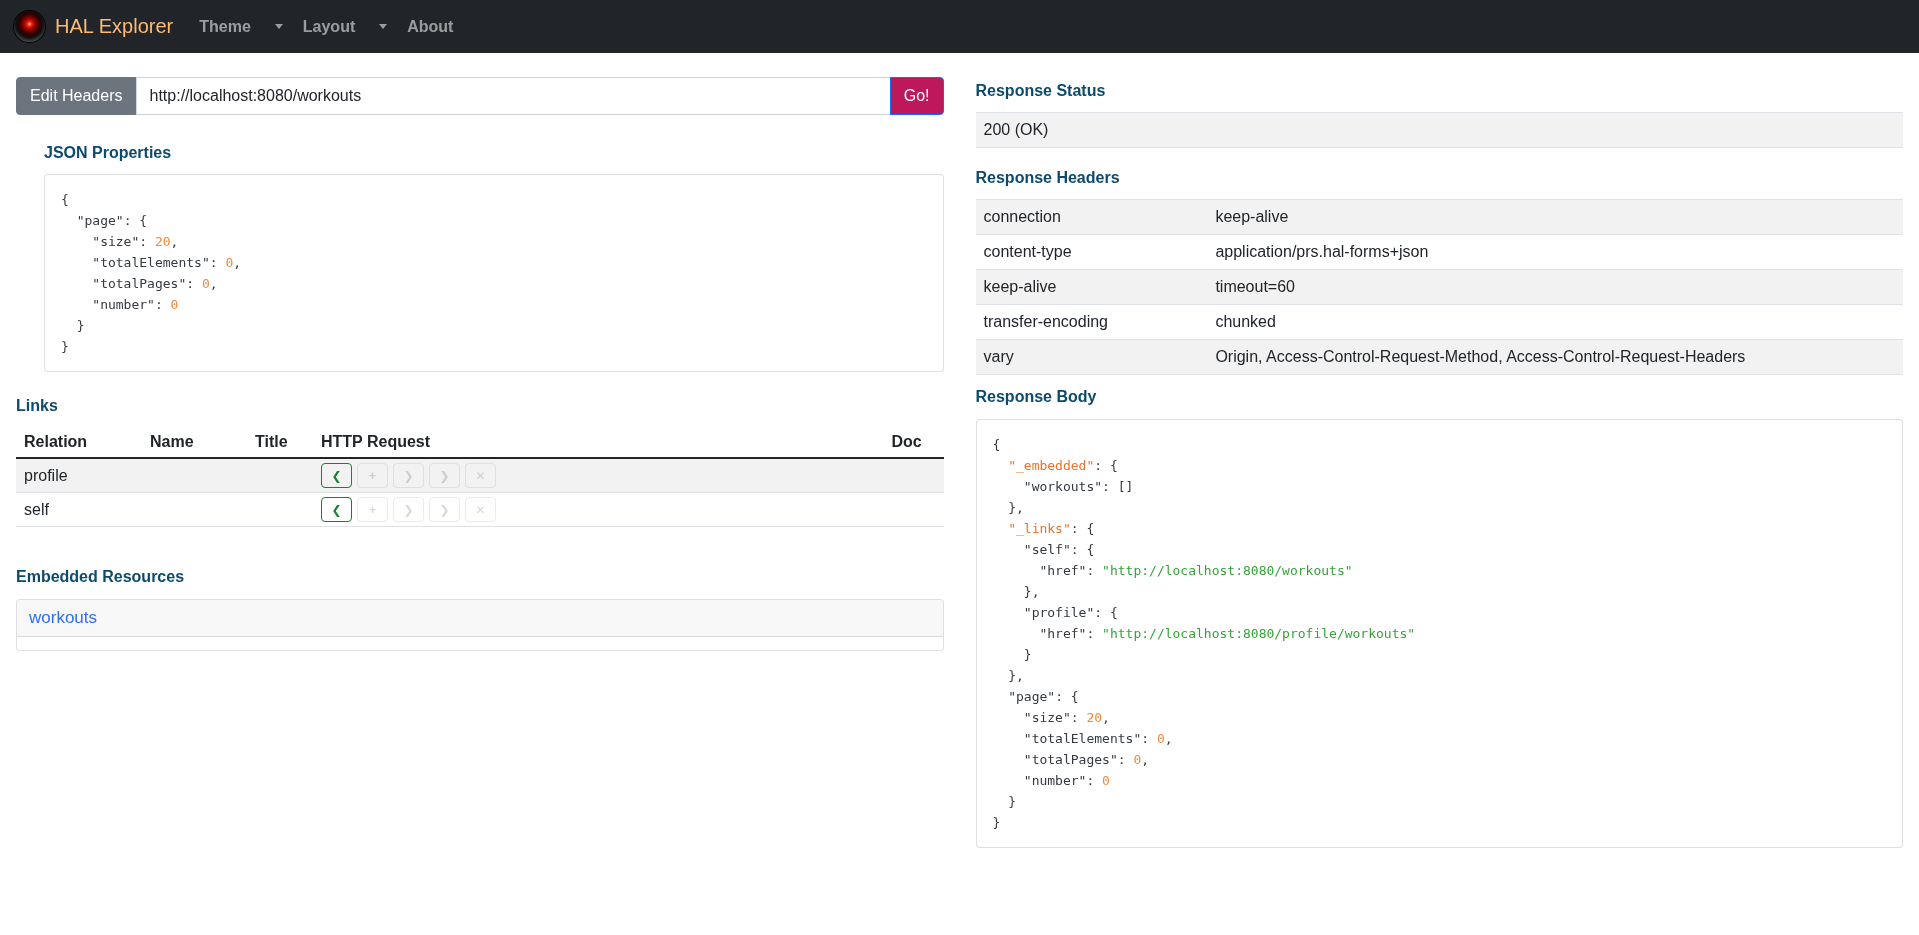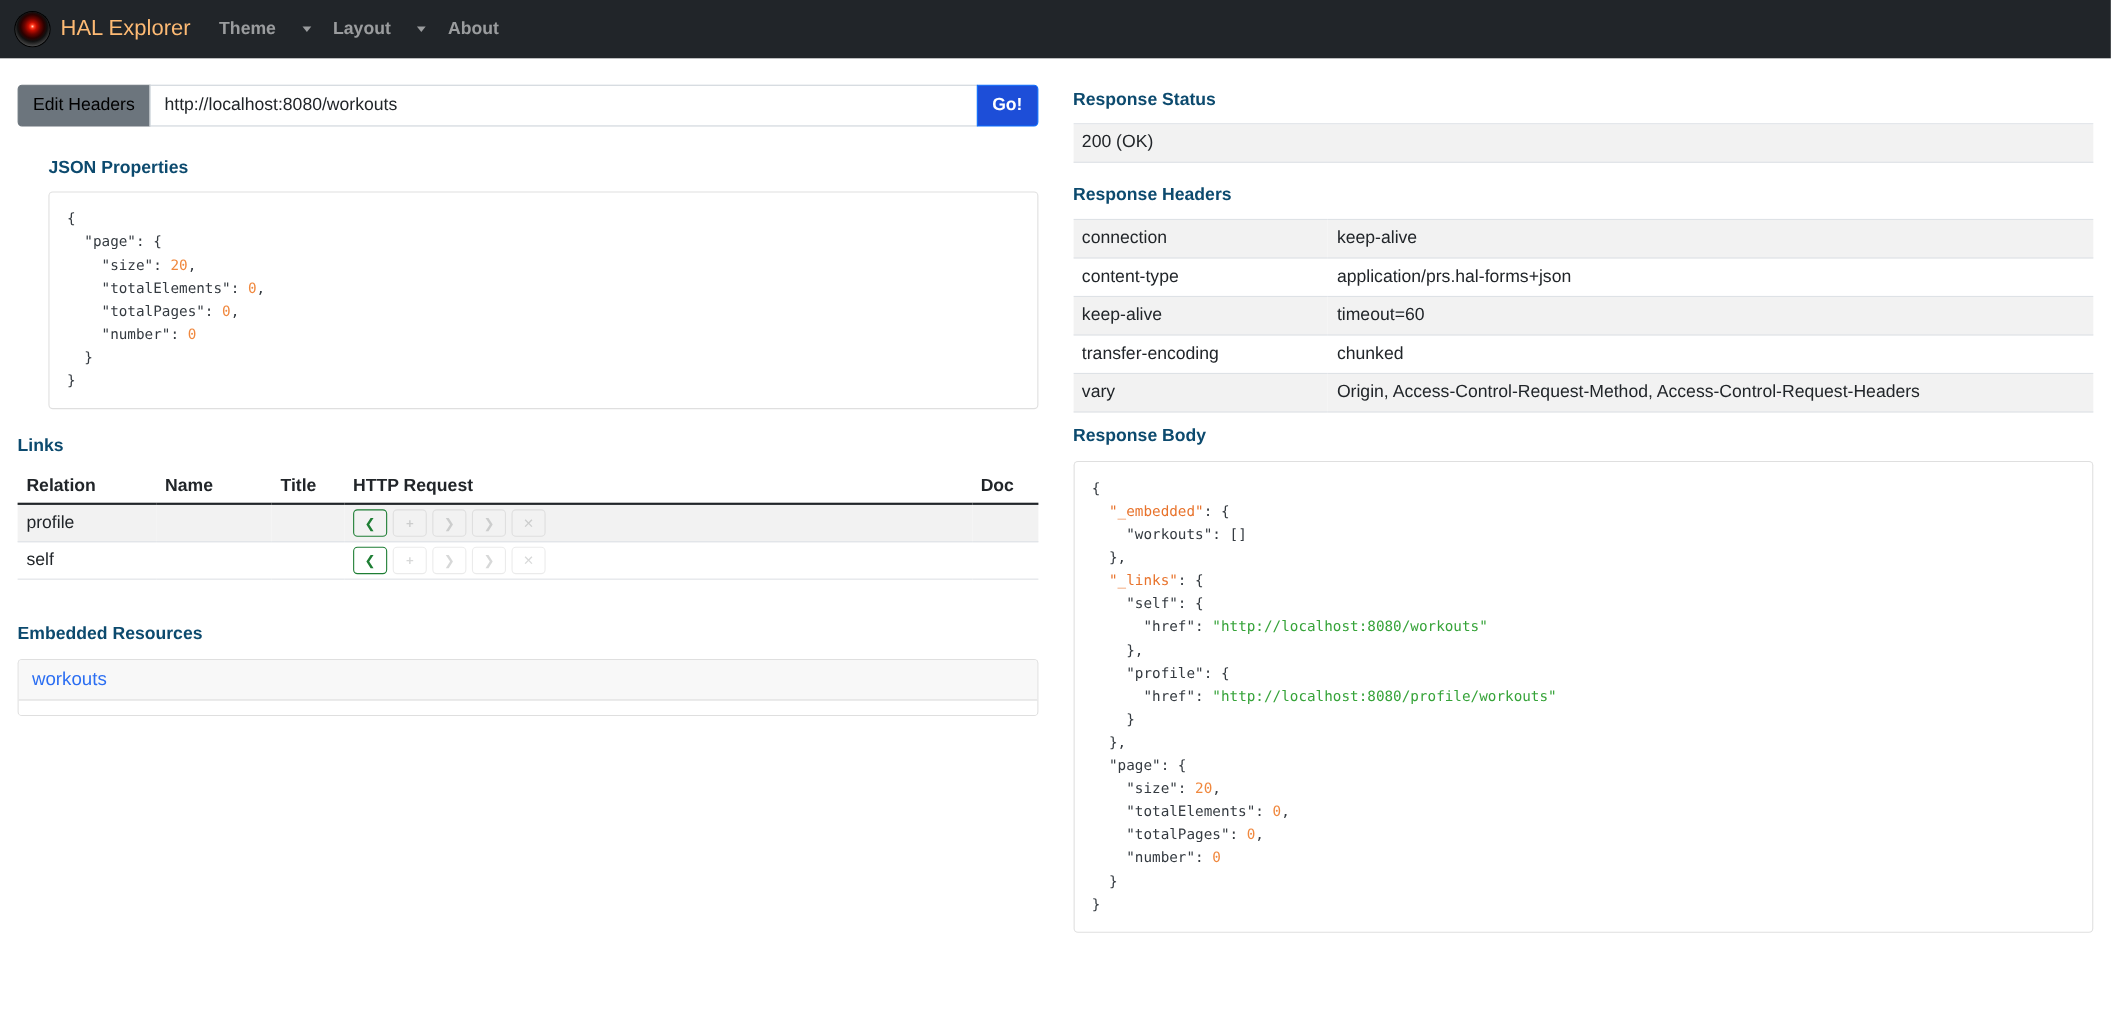--- a/index.html
+++ b/index.html
@@ -68,45 +68,44 @@
   .input-group { display: flex; height: 38px; }
   .btn {
     font-family: inherit;
     font-size: 16px;
     border: none;
     cursor: pointer;
     white-space: nowrap;
   }
   .btn-edit-headers {
     background: #6c757d;
-    color: #000000;
+    color: #ffffff;
     border: 1px solid #6c757d;
     border-radius: 4px 0 0 4px;
     padding: 0 13px;
   }
   .url-input {
     flex: 1;
     font-family: inherit;
     font-size: 16px;
     color: #212529;
     border: 1px solid #ced4da;
     border-radius: 0;
     padding: 0 13px;
     margin-left: -1px;
     outline: none;
     min-width: 0;
   }
   .btn-go {
-    background: #1d4ed8;
+    background: #be185d;
     color: #fff;
     border: 1px solid #0d6efd;
     border-radius: 0 4px 4px 0;
     padding: 0 13px;
     margin-left: -1px;
-    font-weight: bold;
   }
 
   
   .section-title {
     font-size: 16px;
     font-weight: 600;
     color: #0c4a6e;
     margin: 0 0 12px 0;
     line-height: 1.2;
   }

